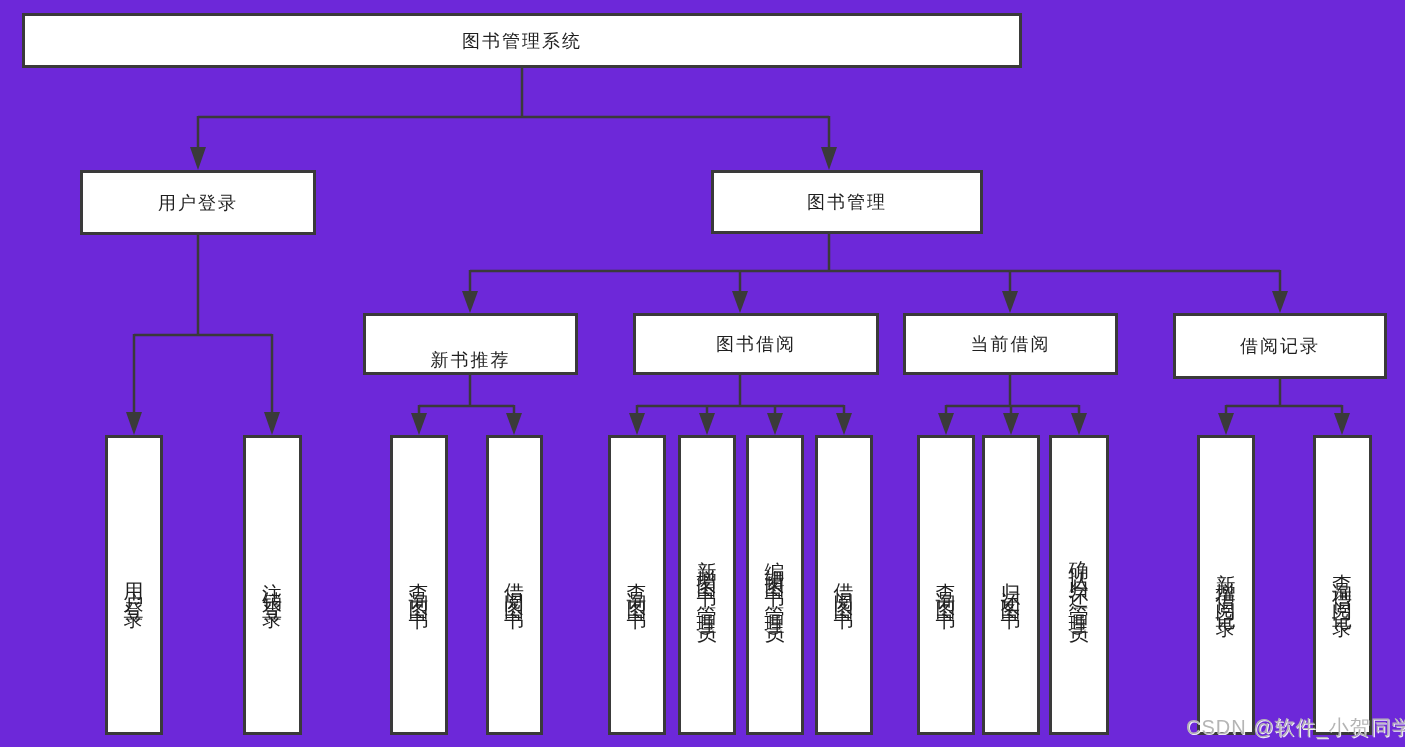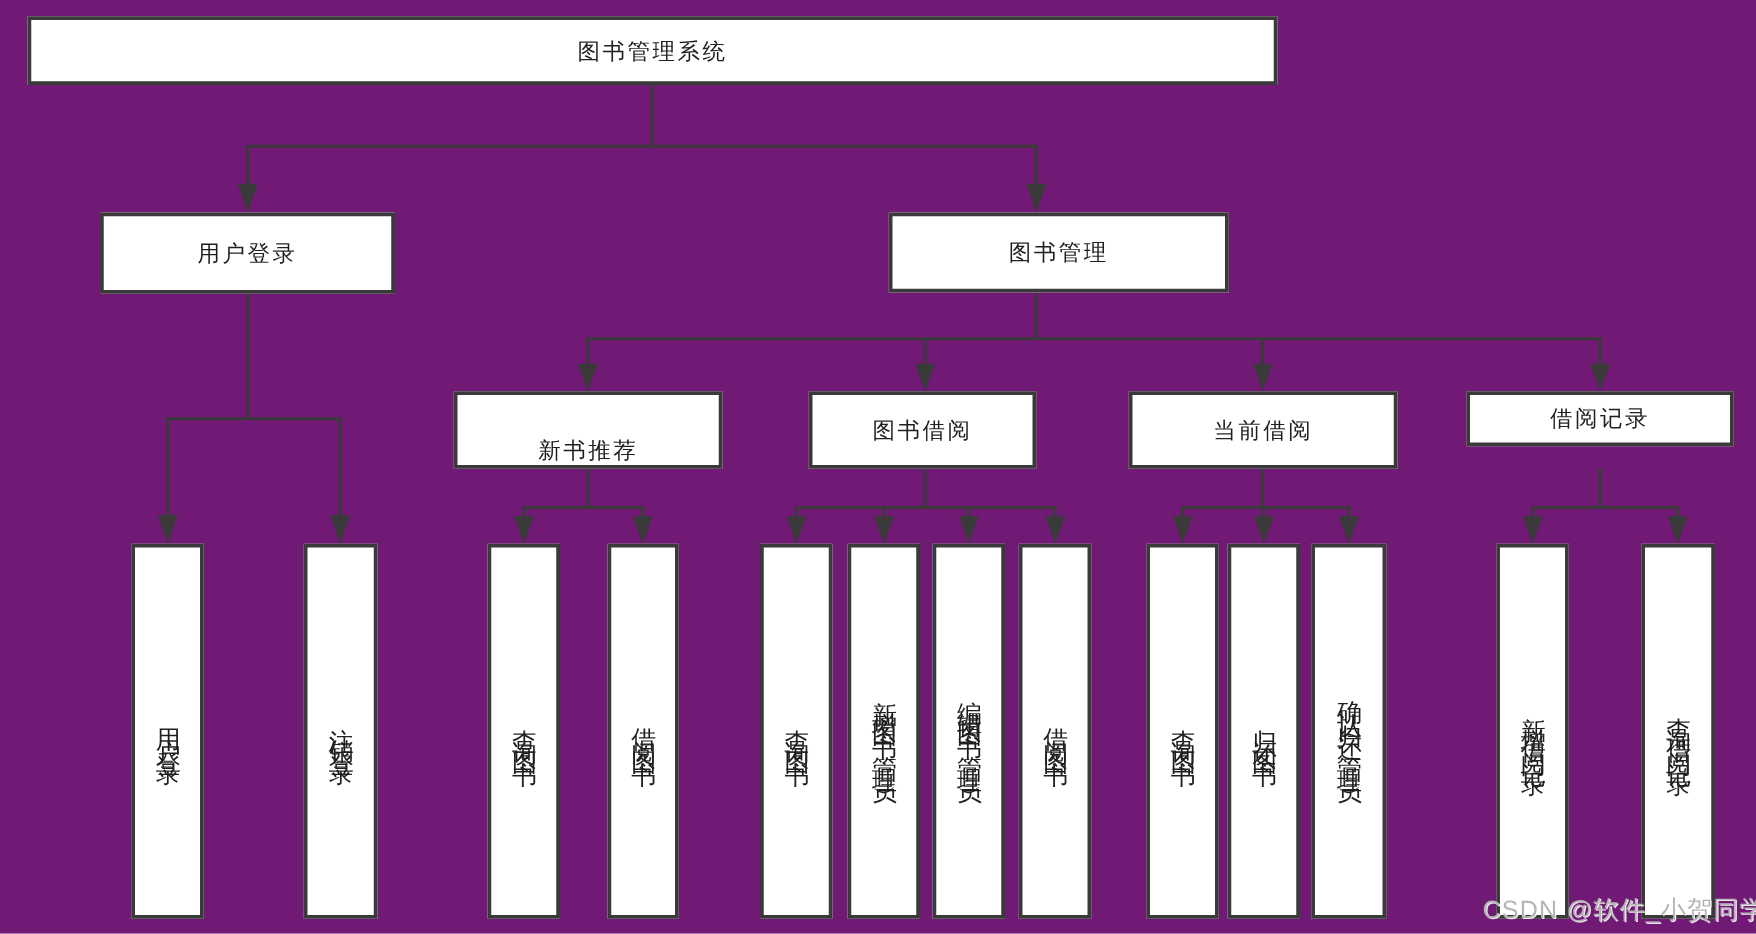--- a/index.html
+++ b/index.html
@@ -1,20 +1,20 @@
 <!DOCTYPE html>
 <html><head>
 <meta charset="utf-8">
 <style>
   html, body { margin: 0; padding: 0; background: #ffffff; }
   #canvas {
     position: relative;
     width: 1405px;
     height: 747px;
-    background: #701a75;
+    background: #6d28d9;
     font-family: "Liberation Sans", "DejaVu Sans", sans-serif;
     overflow: hidden;
   }
   #wires {
     position: absolute;
     left: 0; top: 0;
     width: 1405px; height: 747px;
     pointer-events: none;
   }
   .hbox {
@@ -153,27 +153,27 @@
   <div class="hbox" style="left:80px; top:170px; width:236px; height:65px;">
     <span>用户登录</span>
   </div>
   <div class="hbox" style="left:711px; top:170px; width:272px; height:64px;">
     <span>图书管理</span>
   </div>
 
   <div class="hbox" style="left:363px; top:313px; width:215px; height:62px;align-items:flex-end;">
     <span>新书推荐</span>
   </div>
-  <div class="hbox" style="left:647px; top:313px; width:182px; height:62px;">
+  <div class="hbox" style="left:633px; top:313px; width:246px; height:62px;">
     <span>图书借阅</span>
   </div>
   <div class="hbox" style="left:903px; top:313px; width:215px; height:62px;">
     <span>当前借阅</span>
   </div>
-  <div class="hbox" style="left:1173px; top:313px; width:214px; height:44px;">
+  <div class="hbox" style="left:1173px; top:313px; width:214px; height:66px;">
     <span>借阅记录</span>
   </div>
 
   <div class="vbox" style="left:105px; width:58px;">
     <span>用户登录</span>
   </div>
   <div class="vbox" style="left:243px; width:59px;">
     <span>注销登录</span>
   </div>
 

